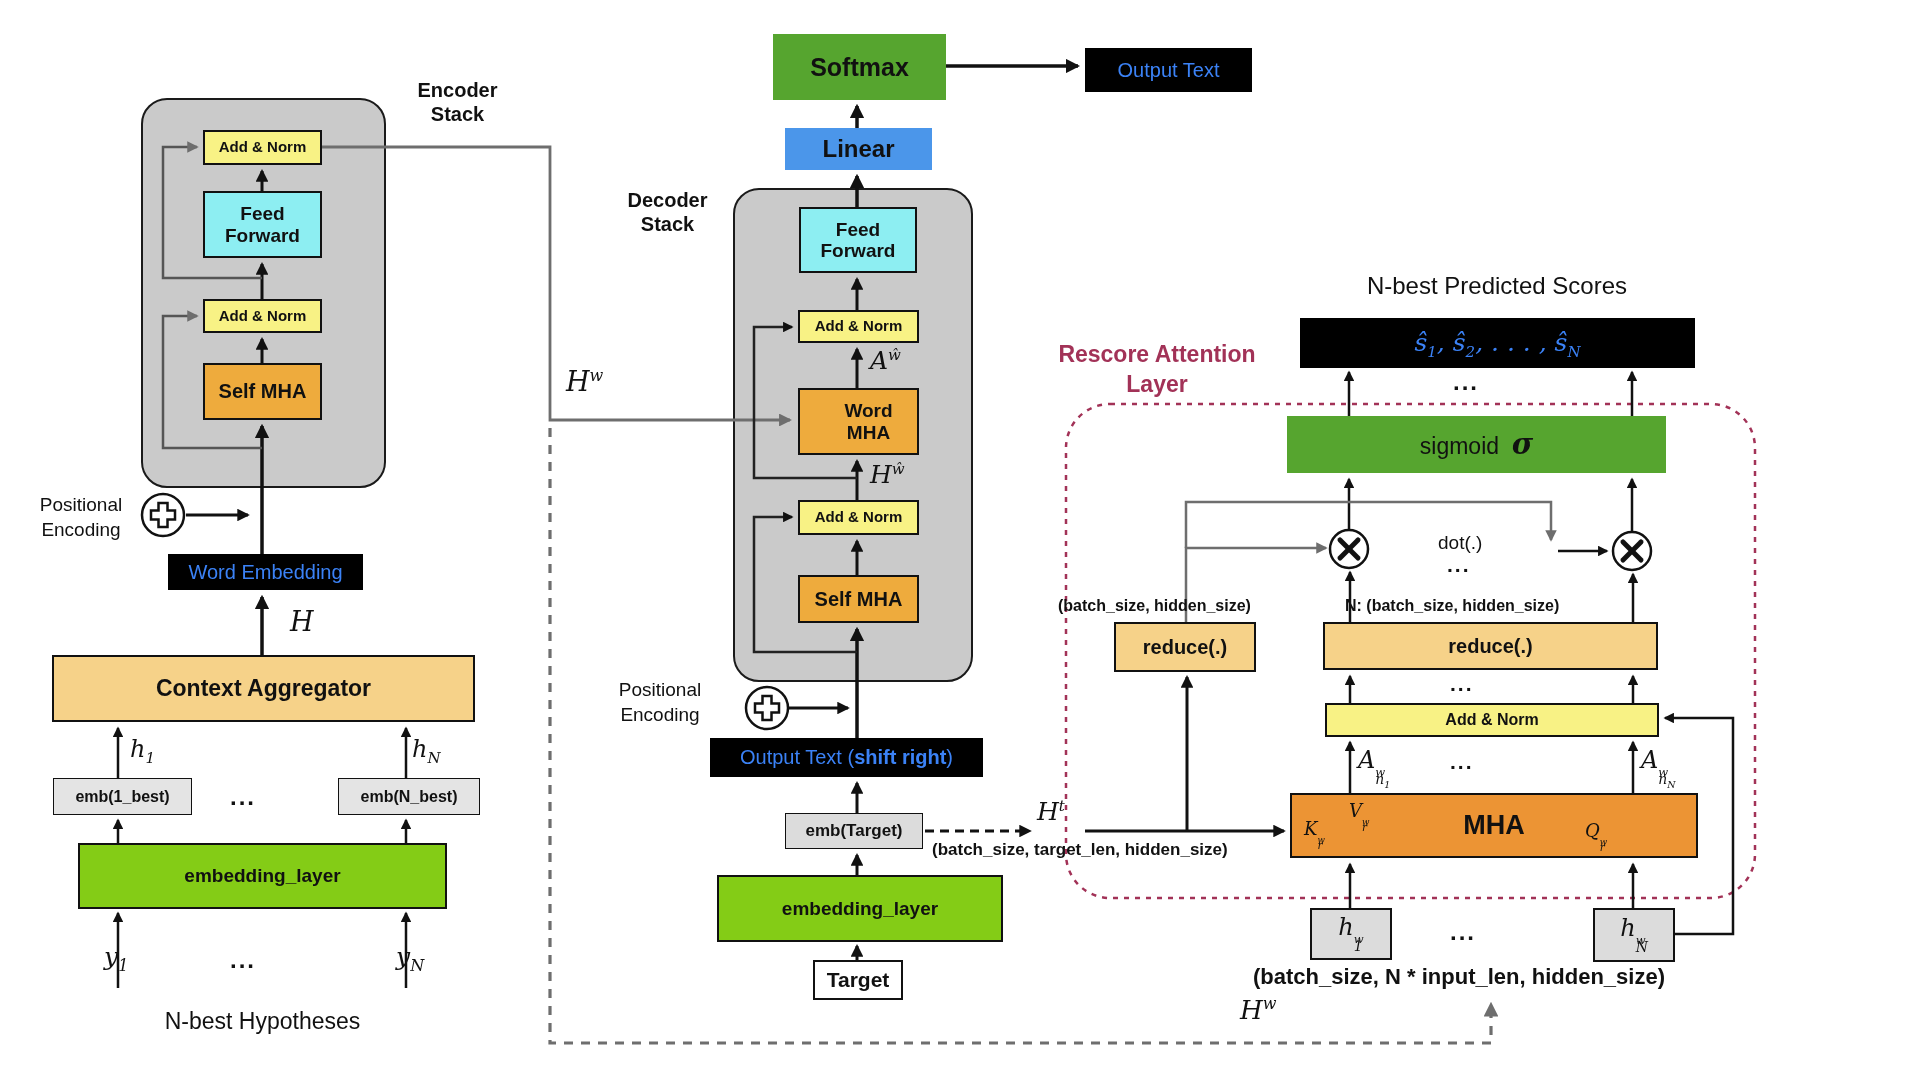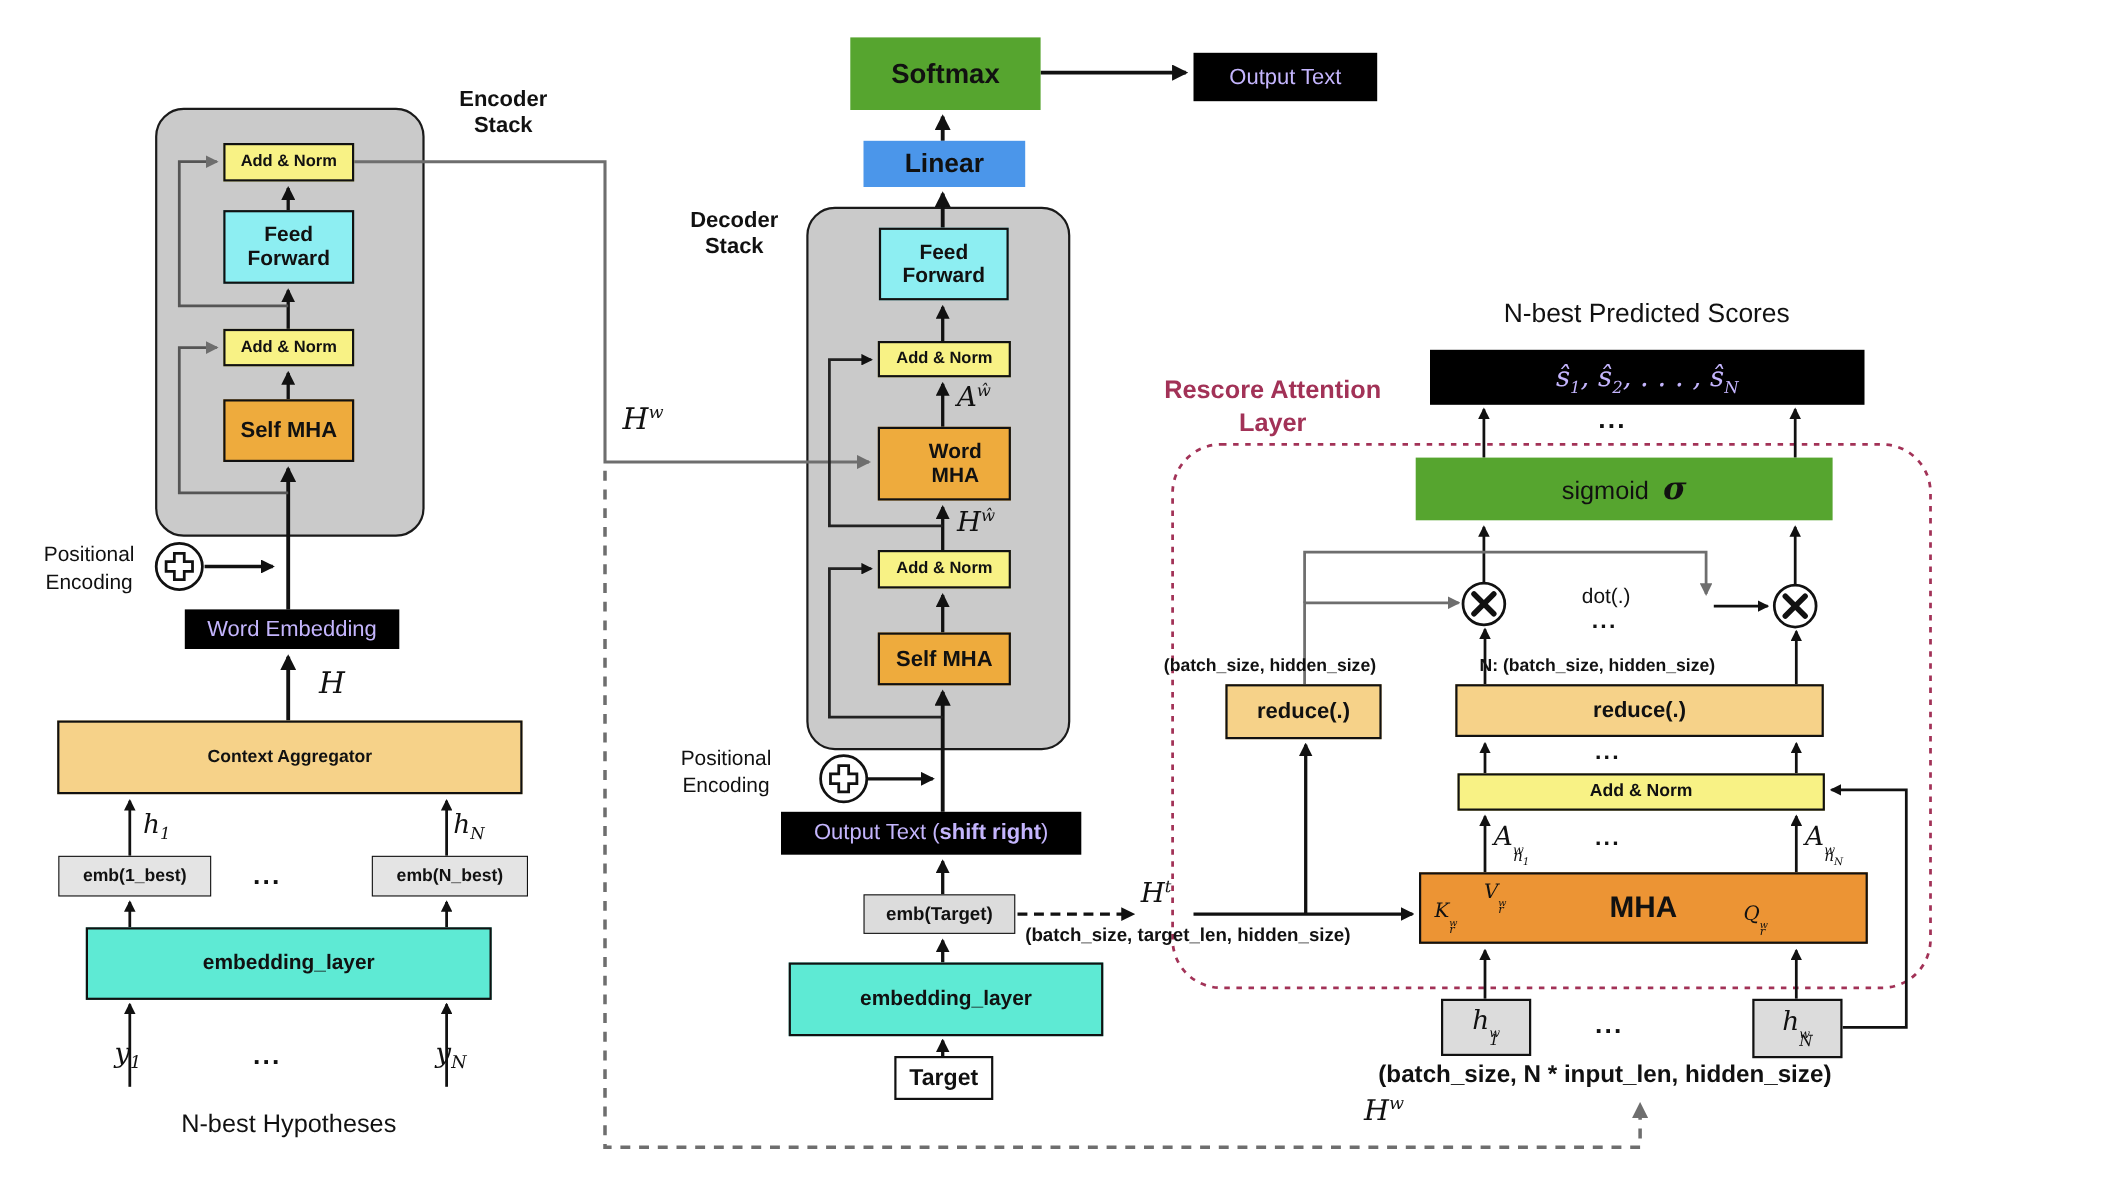--- a/index.html
+++ b/index.html
@@ -7,24 +7,24 @@
           font-family:"Liberation Sans",sans-serif;color:#111;}
   .box{position:absolute;display:flex;align-items:center;justify-content:center;
        text-align:center;border:2px solid #111;box-sizing:border-box;font-weight:bold;line-height:1.12;}
   .noborder{border:none;text-align:right;}
   .stack{position:absolute;background:#cacaca;border:2px solid #1a1a1a;border-radius:26px;box-sizing:border-box;}
   .yellow{background:#f8f285;}
   .cyan{background:#8deef2;}
   .orange{background:#eeab3d;}
   .deeporange{background:#ec9434;}
   .tan{background:#f6d289;}
-  .pink{background:#5eead4;}
+  .pink{background:#84cc16;}
   .green{background:#56a52f;}
   .blue{background:#4b96ea;}
-  .blackbox{background:#000;color:#c4b5fd;font-weight:normal;}
+  .blackbox{background:#000;color:#3b82f6;font-weight:normal;}
   .graybox{background:#dcdcdc;}
   .lbl{position:absolute;white-space:nowrap;}
   .bold{font-weight:bold;}
   .center{text-align:center;}
   .math{font-family:"DejaVu Serif",serif;font-style:italic;}
   .math sub,.math sup{font-style:italic;}
   sub,sup{line-height:0;}
   .supsub{display:inline-flex;flex-direction:column;align-items:flex-start;vertical-align:-8px;
           font-size:58%;line-height:1.05;font-style:italic;}
   .supsub .ss-sub .tiny{font-size:68%;}
@@ -171,21 +171,21 @@
     <div>Positional</div>
       <div>Encoding</div>
   </div>
 
   <div class="box blackbox noborder" style="left:168px;top:554px;width:195px;height:36px;font-size:20px;">
     <span>Word Embedding</span>
     </div>
 
   <div class="lbl math" style="left:290px;top:606px;font-size:27px;"><span>H</span></div>
 
-  <div class="box tan" style="left:52px;top:655px;width:423px;height:67px;font-size:16px;">
+  <div class="box tan" style="left:52px;top:655px;width:423px;height:67px;font-size:23px;">
     <span>Context Aggregator</span>
     </div>
 
   <div class="lbl math" style="left:130px;top:735px;font-size:24px;">
     <span>h</span><sub style="font-size:15px;">1</sub></div>
   <div class="lbl math" style="left:412px;top:735px;font-size:24px;">
     <span>h</span><sub style="font-size:15px;">N</sub></div>
 
   <div class="box graybox" style="left:53px;top:778px;width:139px;height:37px;font-size:16px;border-width:1.5px;background:#e4e4e4;">
     <span>emb(1_best)</span>

